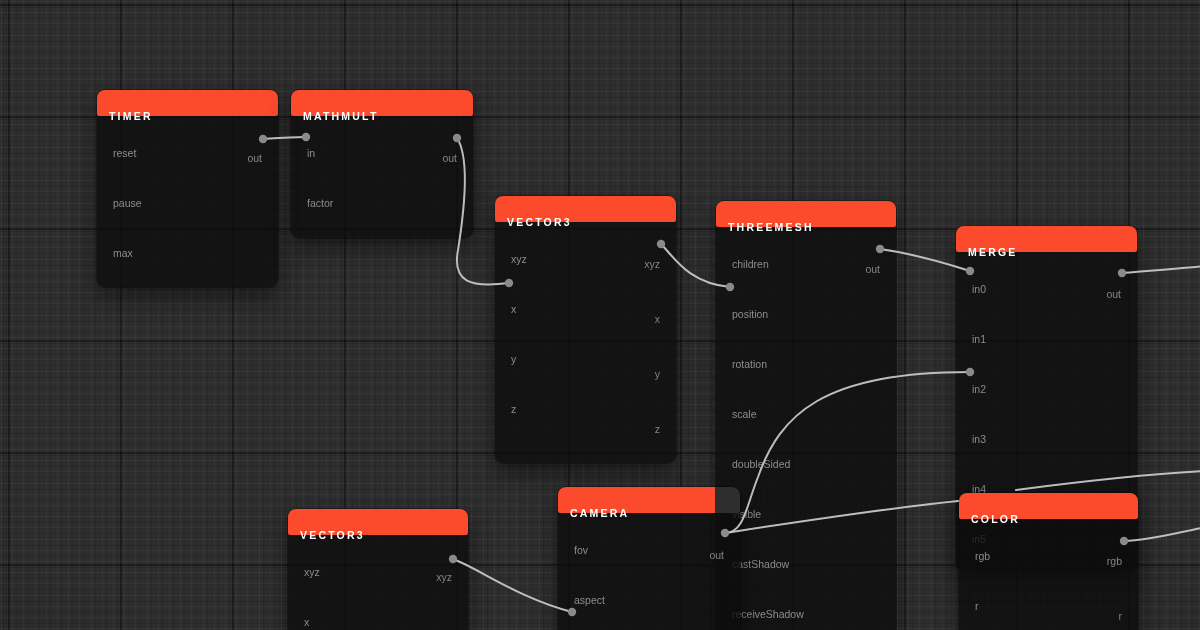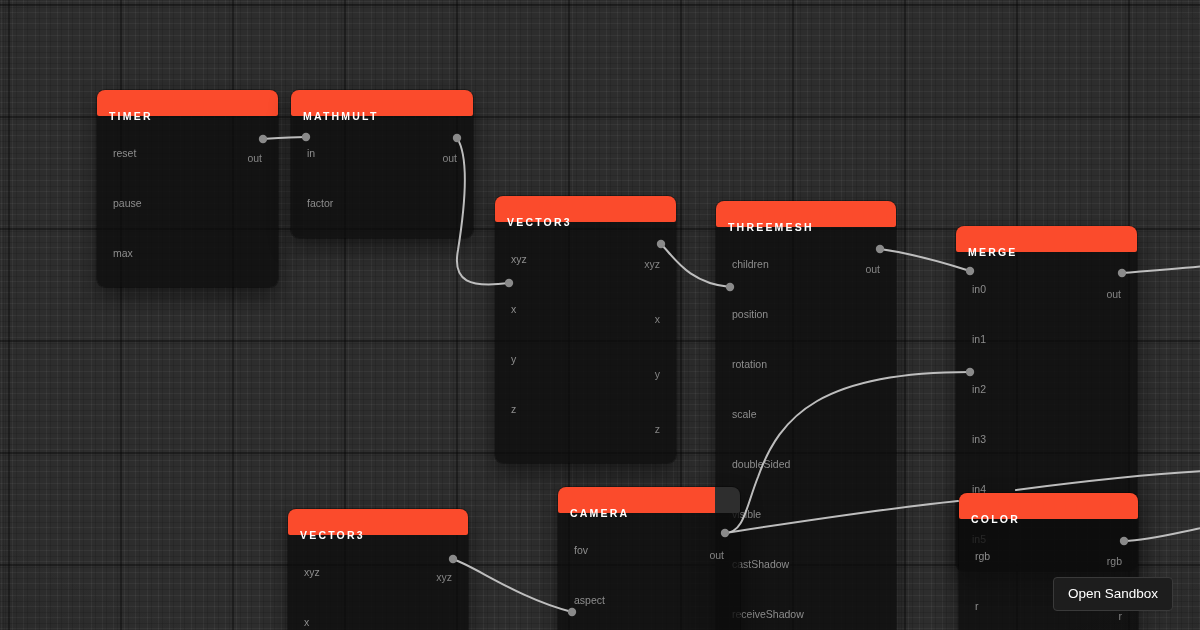--- a/index.html
+++ b/index.html
@@ -213,14 +213,13 @@
       <circle cx="730" cy="287" r="4.2" fill="#8a8a8a"></circle>
       <circle cx="880" cy="249" r="4.2" fill="#8a8a8a"></circle>
       <circle cx="970" cy="271" r="4.2" fill="#8a8a8a"></circle>
       <circle cx="1122" cy="273" r="4.2" fill="#8a8a8a"></circle>
       <circle cx="453" cy="559" r="4.2" fill="#8a8a8a"></circle>
       <circle cx="572" cy="612" r="4.2" fill="#8a8a8a"></circle>
       <circle cx="725" cy="533" r="4.2" fill="#8a8a8a"></circle>
       <circle cx="970" cy="372" r="4.2" fill="#8a8a8a"></circle>
       <circle cx="1124" cy="541" r="4.2" fill="#8a8a8a"></circle>
     </svg>
-  <button class="open-sandbox">Open Sandbox</button>
 </div>
 
 </body></html>

